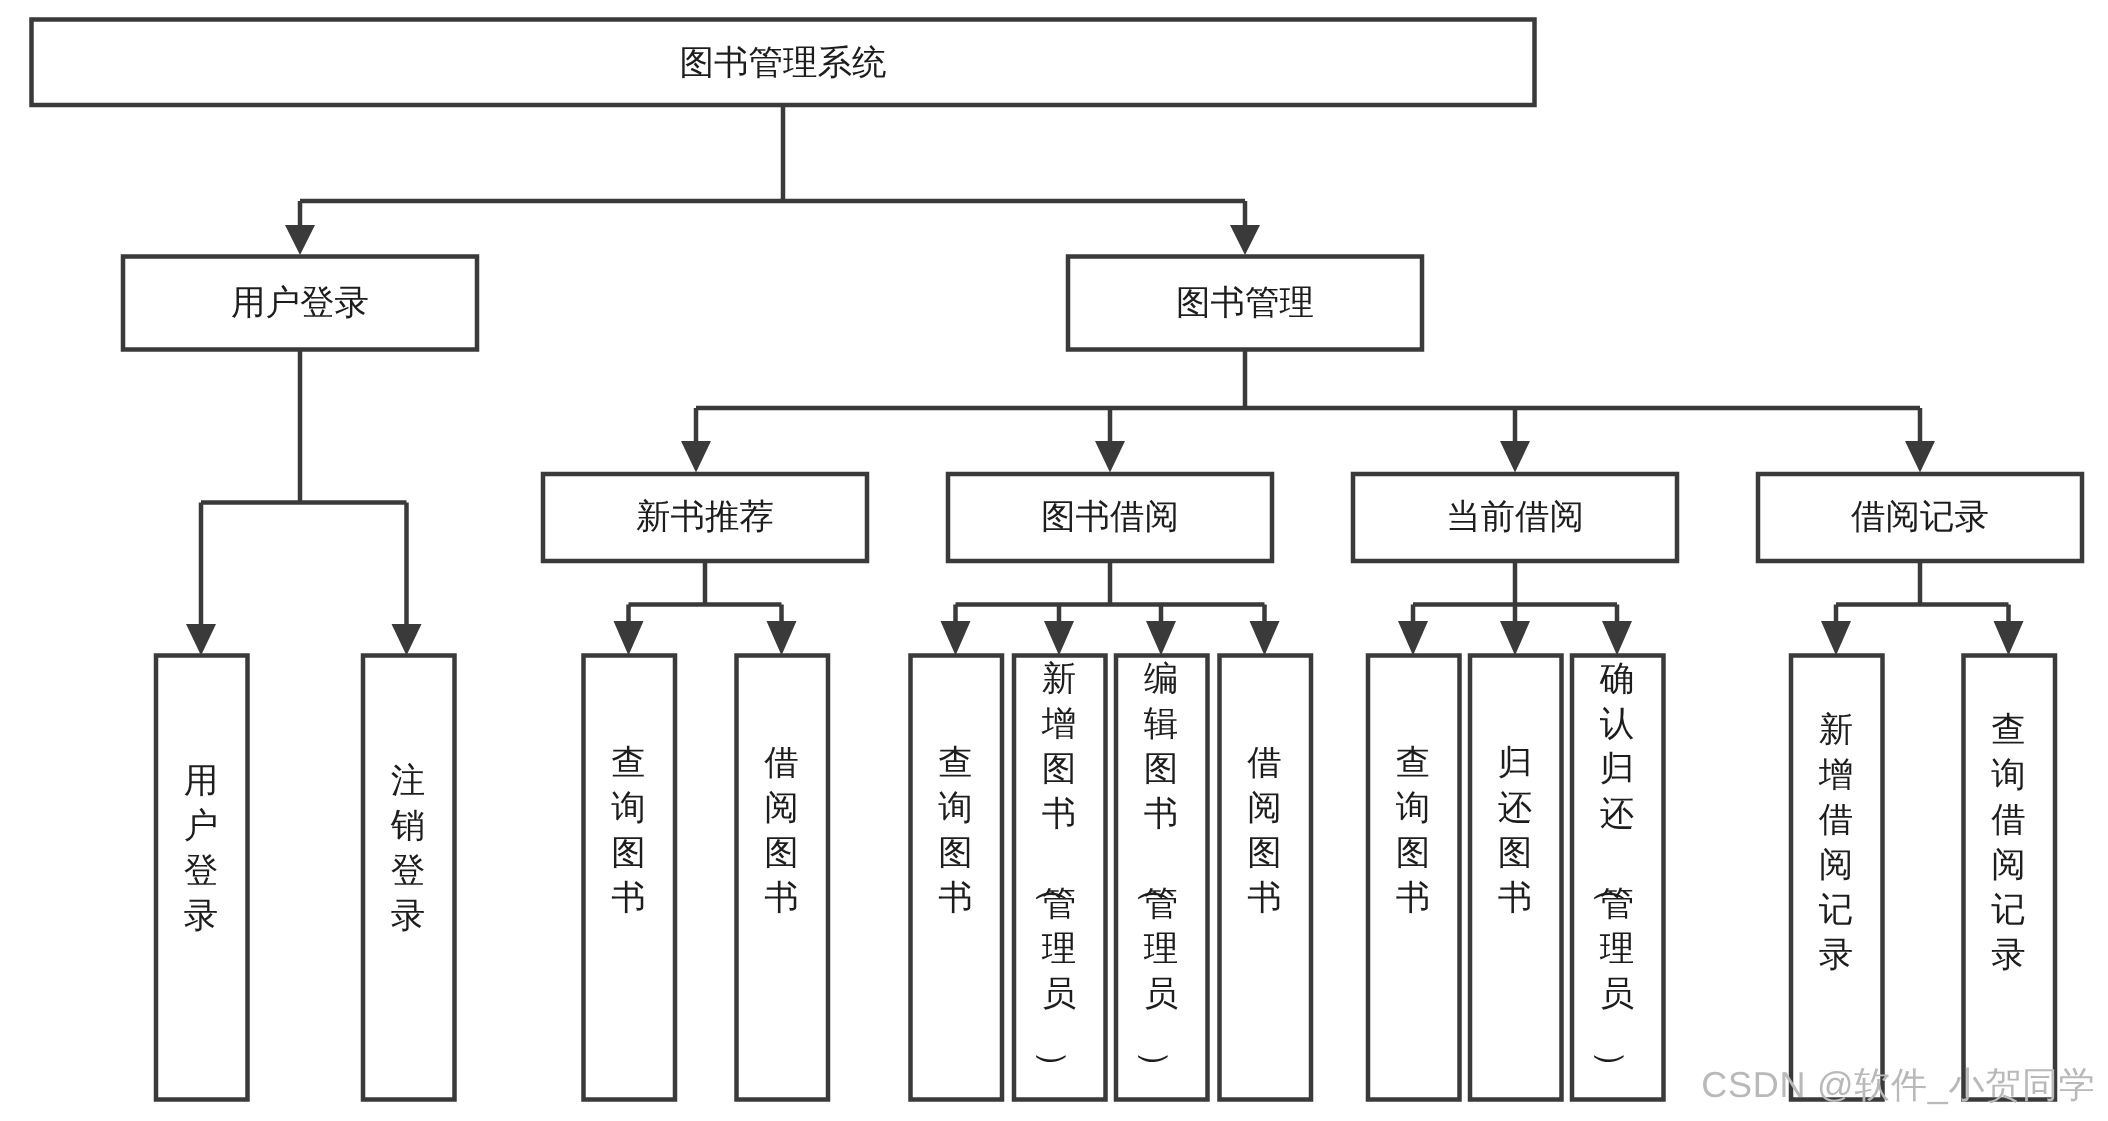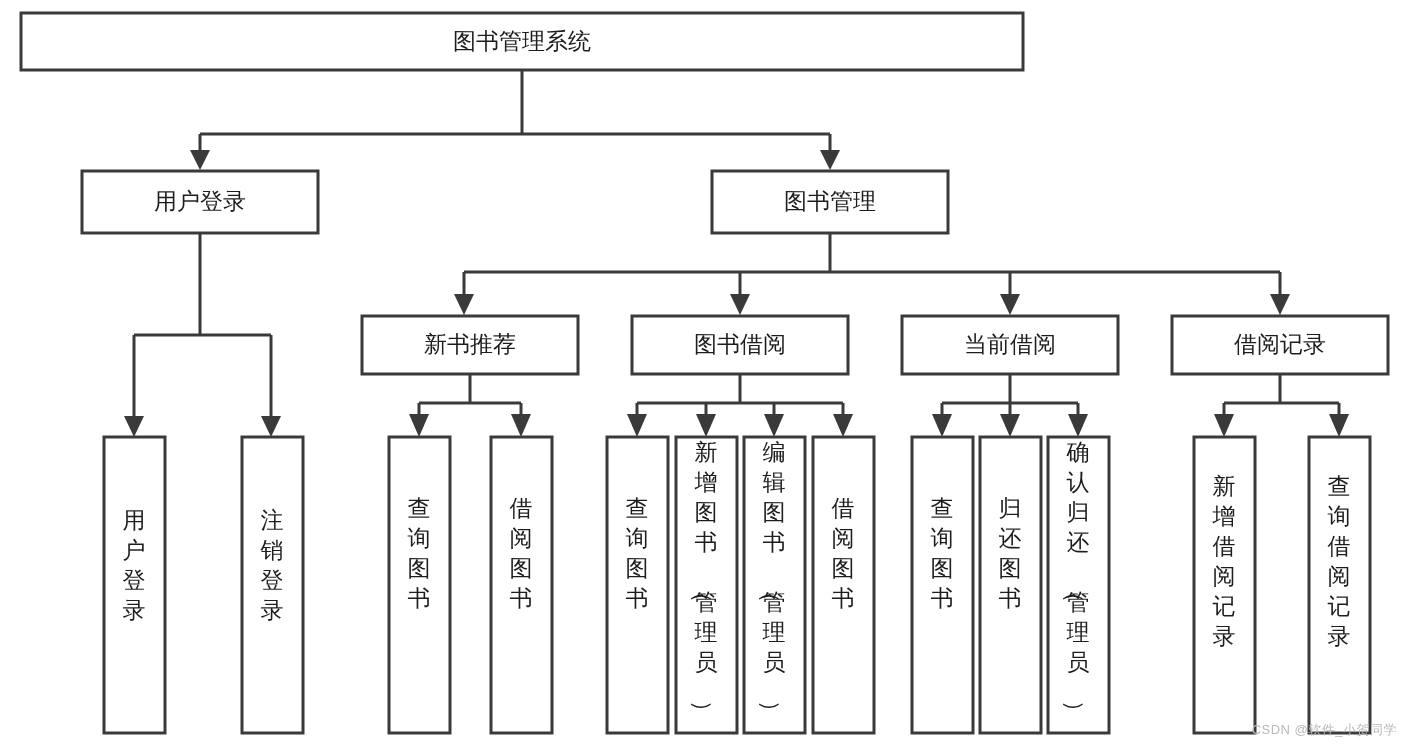--- a/index.html
+++ b/index.html
@@ -52,21 +52,21 @@
     font-family: "Liberation Sans", "DejaVu Sans", sans-serif;
     font-size: 23px;
     fill: #1d1d1d;
     text-anchor: middle;
   }
   .watermark {
     position: absolute;
     right: 8px;
     bottom: 8px;
     font-family: "Liberation Sans", "DejaVu Sans", sans-serif;
-    font-size: 13px;
+    font-size: 24px;
     color: #b9b9b9;
     letter-spacing: 0.5px;
     white-space: nowrap;
     pointer-events: none;
   }
 </style>
 </head>
 <body>
 
 <div id="diagram-root">

